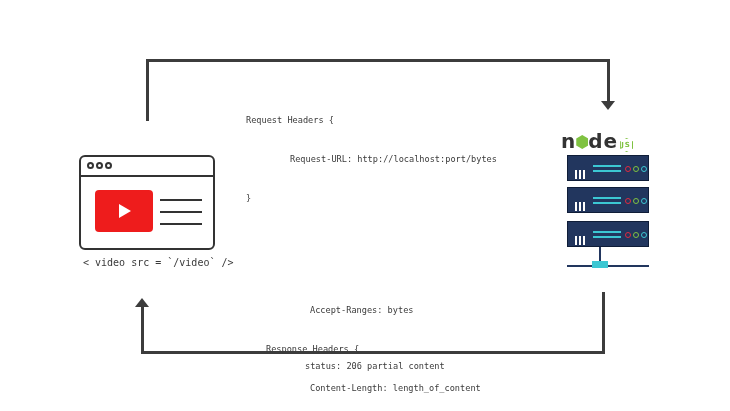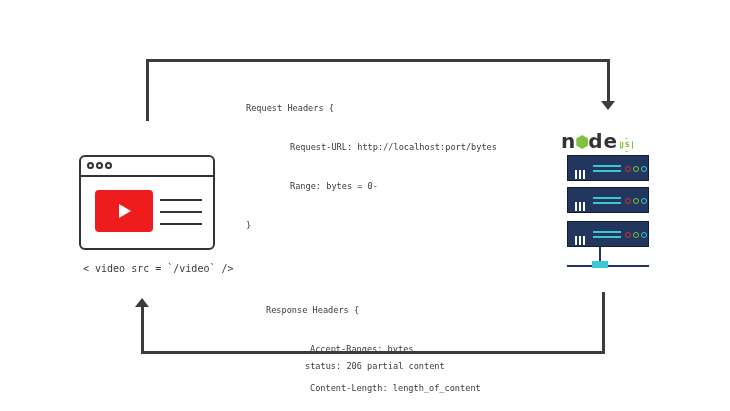--- a/index.html
+++ b/index.html
@@ -29,40 +29,39 @@
     .js-badge { display: inline-block; width: 11px; height: 12px; border: 1.5px solid #7fc241; color: #7fc241; font-size: 7px; line-height: 12px; text-align: left; clip-path: polygon(50% 0, 100% 25%, 100% 75%, 50% 100%, 0 75%, 0 25%); vertical-align: 1px; margin-left: 2px; }
   </style>
 </head>
 <body>
 
 <div class="line" style="left:146px; top:59px; width:3px; height:62px;"></div>
 <div class="line" style="left:146px; top:59px; width:464px; height:3px;"></div>
 <div class="line" style="left:607px; top:59px; width:3px; height:44px;"></div>
 <div class="arrow-down" style="left:601px; top:101px;"></div>
 
-<div class="abs mono" style="left:246px; top:76px;">
+<div class="abs mono" style="left:246px; top:88px;">
   <div>Request Headers {</div>
   <div style="padding-left:44px;">Request-URL: http://localhost:port/bytes</div>
-  <div style="padding-left:44px;">Range: bytes = 0-</div>
   <div>}</div>
 </div>
 
 <div class="browser">
   <div class="dot" style="left:6px;"></div>
   <div class="dot" style="left:15px;"></div>
   <div class="dot" style="left:24px;"></div>
   <div class="browser-bar"></div>
   <div class="yt">
     <div class="play"></div>
   </div>
   <div class="tline" style="top:42px;"></div>
   <div class="tline" style="top:54px;"></div>
   <div class="tline" style="top:66px;"></div>
 </div>
-<div class="abs mono" style="left:83px; top:262px; font-size:10px;">&lt; video src = `/video` /&gt;</div>
+<div class="abs mono" style="left:83px; top:256px; font-size:10px;">&lt; video src = `/video` /&gt;</div>
 
 <div class="node-logo">
   <span>n</span><span class="hexo"></span><span>de</span><span class="js-badge">JS</span>
 </div>
 
 <div class="rack" style="top:155px;">
   <div class="bars"><span class="bar"></span><span class="bar"></span><span class="bar"></span></div>
   <div class="cl" style="top:9px;"></div>
   <div class="cl" style="top:14px;"></div>
   <div class="led" style="left:57px; border-color:#e0293f;"></div>
@@ -89,20 +88,20 @@
 <div class="abs" style="left:599px; top:247px; width:2px; height:14px; background:#22365e;"></div>
 <div class="abs" style="left:567px; top:265px; width:82px; height:2px; background:#22365e;"></div>
 <div class="abs" style="left:592px; top:261px; width:16px; height:7px; background:#3cc7d3;"></div>
 
 <div class="line" style="left:602px; top:292px; width:3px; height:62px;"></div>
 <div class="line" style="left:141px; top:351px; width:464px; height:3px;"></div>
 <div class="line" style="left:141px; top:306px; width:3px; height:48px;"></div>
 <div class="arrow-up" style="left:135px; top:298px;"></div>
 
 <div class="abs mono" style="left:266px; top:278px;">
+  <div style="padding-left:44px;">Accept-Ranges: bytes</div>
   <div>Response Headers {</div>
-  <div style="padding-left:44px;">Accept-Ranges: bytes</div>
   <div style="padding-left:44px;">Content-Length: length_of_content</div>
   
   
 </div>
 
 <div class="abs mono" style="left:305px; top:360px;">status: 206 partial content</div>
 
 </body></html>

